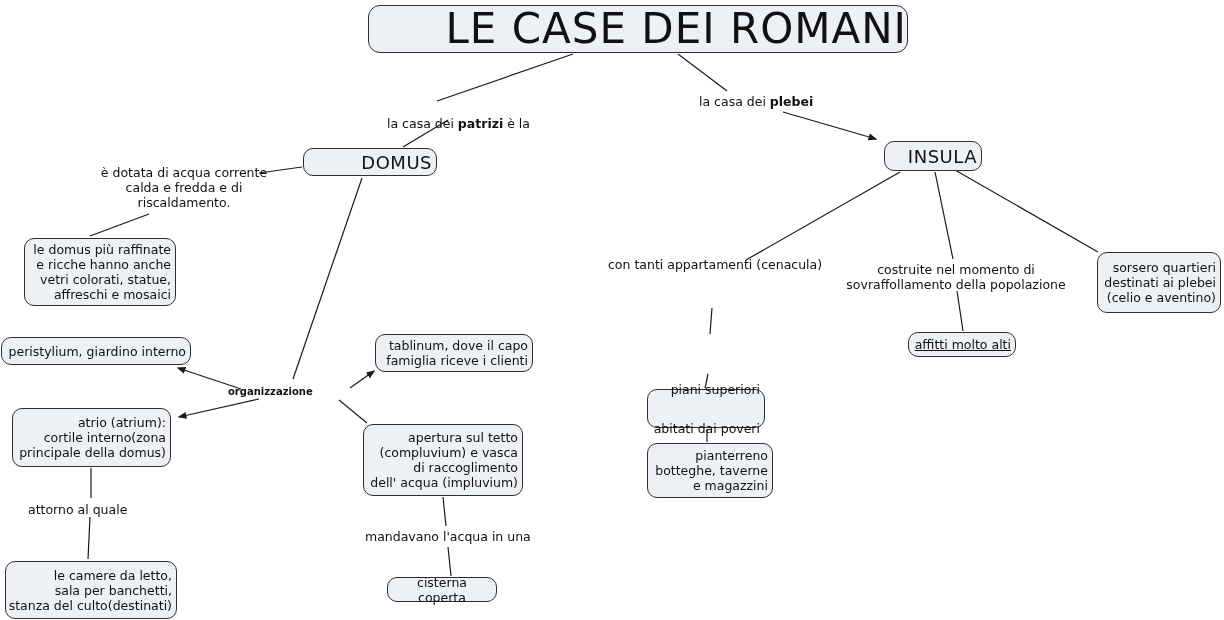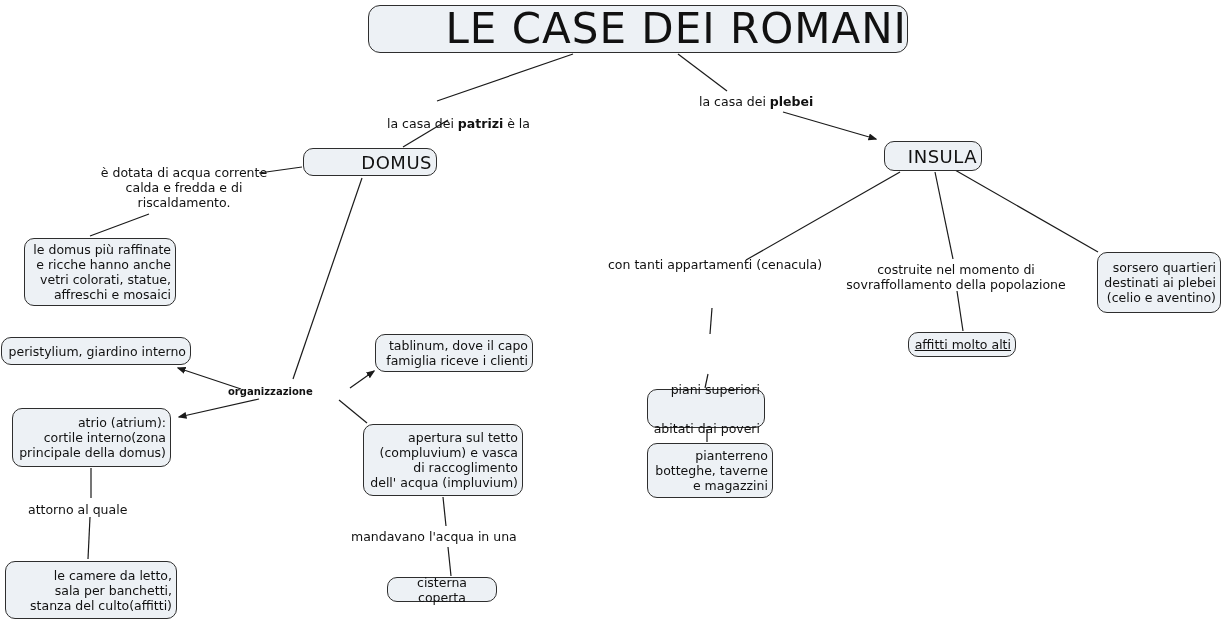--- a/index.html
+++ b/index.html
@@ -142,31 +142,31 @@
     <div class="ln">principale della domus)</div>
   </div>
 
   <div class="label" style="left:28px; top:502px;">
     <span>attorno al quale</span>
   </div>
 
   <div class="box" style="left:5px; top:561px; width:172px; height:58px;">
     <div class="ln">le camere da letto,</div>
     <div class="ln">sala per banchetti,</div>
-    <div class="ln"><span>stanza del culto(</span><span class="it">affitti</span><span>)</span></div>
+    <div class="ln"><span>stanza del culto(</span><span class="it">destinati</span><span>)</span></div>
   </div>
 
   <div class="box" style="left:363px; top:424px; width:160px; height:72px;">
     <div class="ln">apertura sul tetto</div>
     <div class="ln"><span class="it">(compluvium)</span><span> e vasca</span></div>
     <div class="ln">di raccoglimento</div>
     <div class="ln"><span>dell' acqua (</span><span class="it">impluvium</span><span>)</span></div>
   </div>
 
-  <div class="label" style="left:351px; top:529px;text-align:right;">
+  <div class="label" style="left:365px; top:529px;text-align:right;">
     <span>mandavano l'acqua in una</span>
   </div>
 
   <div class="box" style="left:387px; top:577px; width:110px; height:25px;">
     <span>cisterna coperta</span>
   </div>
 
   <div class="label" style="left:608px; top:257px; width:210px;">
     <div class="ln"><span>con tanti appartamenti (</span><span class="it">cenacula</span><span>)</span></div>
   </div>

